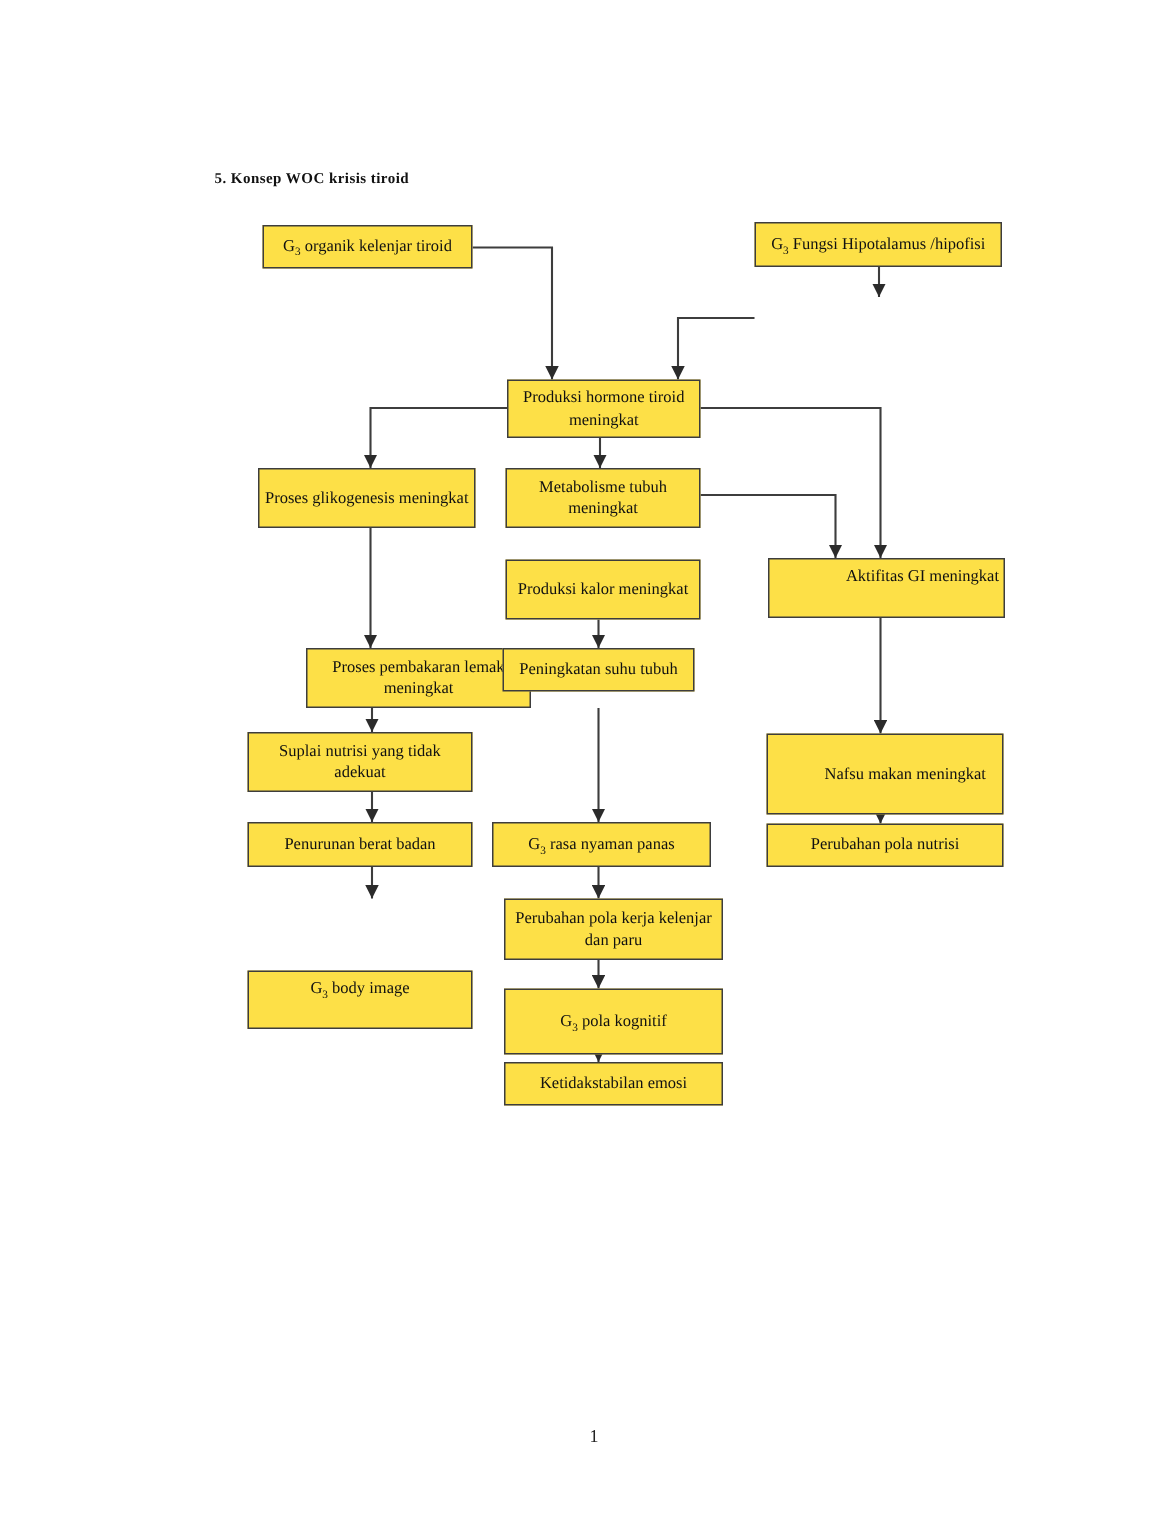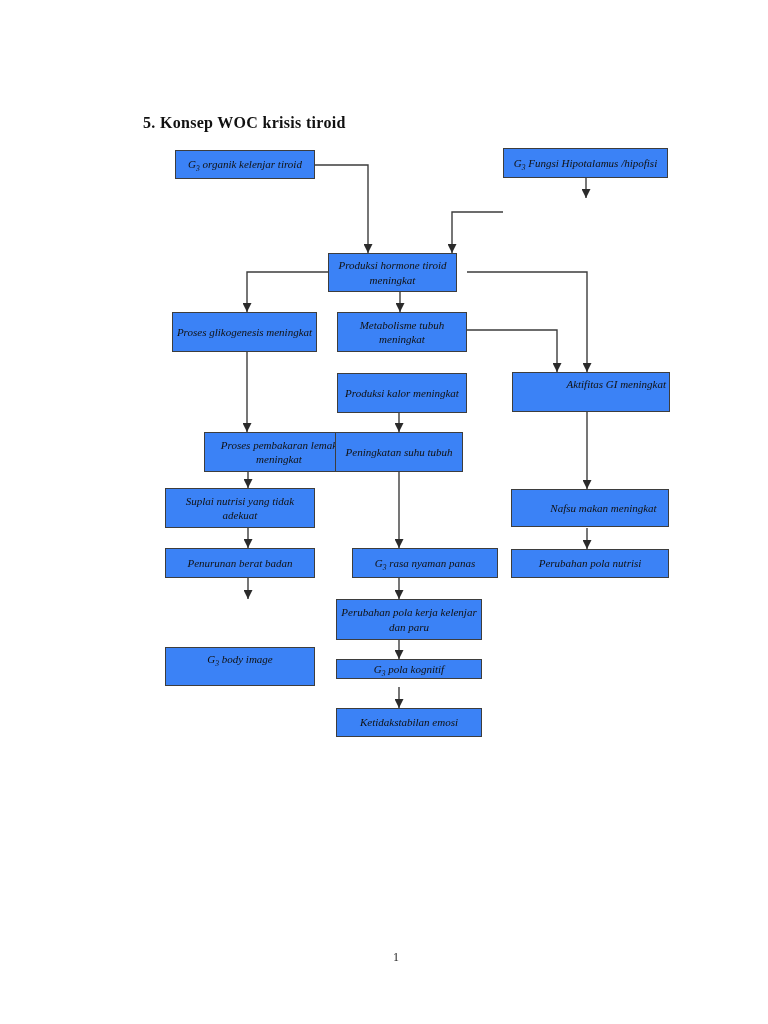--- a/index.html
+++ b/index.html
@@ -9,39 +9,38 @@
     height: 1024px;
     background: #ffffff;
     font-family: "Liberation Serif", "DejaVu Serif", serif;
     color: #111111;
     overflow: hidden;
   }
   .doc-title {
     position: absolute;
     left: 143px;
     top: 114px;
-    font-size: 16px;
+    font-size: 10px;
     font-weight: bold;
     letter-spacing: 0.3px;
     white-space: nowrap;
   }
   .node-layer { position: absolute; left: 0; top: 0; width: 768px; height: 1024px; }
   .node {
     position: absolute;
     box-sizing: border-box;
     border: 1.6px solid #3d3d3d;
-    background: #3b82f6;
+    background: #fde047;
     display: flex;
     align-items: center;
     justify-content: center;
     text-align: center;
     font-size: 11px;
     line-height: 1.3;
     padding: 1px 3px;
-    font-style: italic;
   }
   .node.vtop { align-items: flex-start; padding-top: 4px; }
   .node sub { font-size: 7.5px; line-height: 0; }
   svg.edge-layer {
     position: absolute;
     left: 0;
     top: 0;
     pointer-events: none;
   }
   .page-num {
@@ -84,63 +83,63 @@
       <polyline points="587,528 587,549" fill="none" stroke="#3d3d3d" stroke-width="1.4" marker-end="url(#arrow)"></polyline>
     </svg>
 
   <div class="node-layer">
       <div class="node" style="left: 175px; top: 150px; width: 140px; height: 29px; border-color: rgb(61, 61, 61); color: rgb(17, 17, 17);">
         <span>G<sub>3</sub> organik kelenjar tiroid</span>
       </div>
       <div class="node" style="left: 503px; top: 148px; width: 165px; height: 30px; border-color: rgb(61, 61, 61); color: rgb(17, 17, 17);">
         <span>G<sub>3</sub> Fungsi Hipotalamus /hipofisi</span>
       </div>
-      <div class="node" style="left: 328px; top: 253px; width: 129px; height: 39px; border-color: rgb(61, 61, 61); color: rgb(17, 17, 17);">
+      <div class="node" style="left: 338px; top: 253px; width: 129px; height: 39px; border-color: rgb(61, 61, 61); color: rgb(17, 17, 17);">
         <span>Produksi hormone tiroid meningkat</span>
       </div>
       <div class="node" style="left: 172px; top: 312px; width: 145px; height: 40px; border-color: rgb(61, 61, 61); color: rgb(17, 17, 17);">
         <span>Proses glikogenesis meningkat</span>
       </div>
       <div class="node" style="left: 337px; top: 312px; width: 130px; height: 40px; border-color: rgb(61, 61, 61); color: rgb(17, 17, 17);">
         <span>Metabolisme tubuh meningkat</span>
       </div>
       <div class="node" style="left: 337px; top: 373px; width: 130px; height: 40px; border-color: rgb(61, 61, 61); color: rgb(17, 17, 17);">
         <span>Produksi kalor meningkat</span>
       </div>
       <div class="node vtop" style="left: 512px; top: 372px; width: 158px; height: 40px; border-color: rgb(61, 61, 61); color: rgb(17, 17, 17); justify-content: flex-end;">
         <span>Aktifitas GI meningkat</span>
       </div>
       <div class="node" style="left: 165px; top: 432px; width: 150px; height: 40px; border-color: rgb(61, 61, 61); color: rgb(17, 17, 17); margin-left: 39px;">
         <span>Proses pembakaran lemak meningkat</span>
       </div>
-      <div class="node" style="left: 335px; top: 432px; width: 128px; height: 40px; border-color: rgb(61, 61, 61); color: rgb(17, 17, 17);">
+      <div class="node" style="left: 335px; top: 432px; width: 128px; height: 29px; border-color: rgb(61, 61, 61); color: rgb(17, 17, 17);">
         <span>Peningkatan suhu tubuh</span>
       </div>
       <div class="node" style="left: 165px; top: 488px; width: 150px; height: 40px; border-color: rgb(61, 61, 61); color: rgb(17, 17, 17);">
         <span>Suplai nutrisi yang tidak adekuat</span>
       </div>
-      <div class="node" style="left: 511px; top: 489px; width: 158px; height: 38px; border-color: rgb(61, 61, 61); color: rgb(17, 17, 17); padding-left: 30px;">
+      <div class="node" style="left: 511px; top: 489px; width: 158px; height: 54px; border-color: rgb(61, 61, 61); color: rgb(17, 17, 17); padding-left: 30px;">
         <span>Nafsu makan meningkat</span>
       </div>
       <div class="node" style="left: 165px; top: 548px; width: 150px; height: 30px; border-color: rgb(61, 61, 61); color: rgb(17, 17, 17);">
         <span>Penurunan berat badan</span>
       </div>
-      <div class="node" style="left: 352px; top: 548px; width: 146px; height: 30px; border-color: rgb(61, 61, 61); color: rgb(17, 17, 17);">
+      <div class="node" style="left: 328px; top: 548px; width: 146px; height: 30px; border-color: rgb(61, 61, 61); color: rgb(17, 17, 17);">
         <span>G<sub>3</sub> rasa nyaman panas</span>
       </div>
       <div class="node" style="left: 511px; top: 549px; width: 158px; height: 29px; border-color: rgb(61, 61, 61); color: rgb(17, 17, 17);">
         <span>Perubahan pola nutrisi</span>
       </div>
       <div class="node vtop" style="left: 165px; top: 599px; width: 150px; height: 39px; border-color: rgb(61, 61, 61); color: rgb(17, 17, 17); margin-top: 48px;">
         <span>G<sub>3</sub> body image</span>
       </div>
       <div class="node" style="left: 336px; top: 599px; width: 146px; height: 41px; border-color: rgb(61, 61, 61); color: rgb(17, 17, 17);">
         <span>Perubahan pola kerja kelenjar dan paru</span>
       </div>
-      <div class="node" style="left: 336px; top: 659px; width: 146px; height: 20px; border-color: rgb(61, 61, 61); color: rgb(17, 17, 17);">
+      <div class="node" style="left: 336px; top: 659px; width: 146px; height: 44px; border-color: rgb(61, 61, 61); color: rgb(17, 17, 17);">
         <span>G<sub>3</sub> pola kognitif</span>
       </div>
       <div class="node" style="left: 336px; top: 708px; width: 146px; height: 29px; border-color: rgb(61, 61, 61); color: rgb(17, 17, 17);">
         <span>Ketidakstabilan emosi</span>
       </div>
     </div>
 
   <div class="page-num">1</div>
 </div>
 

